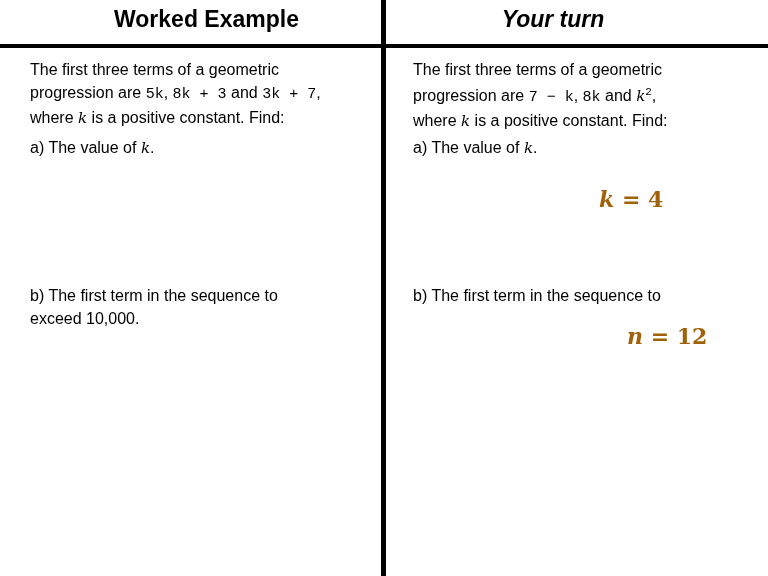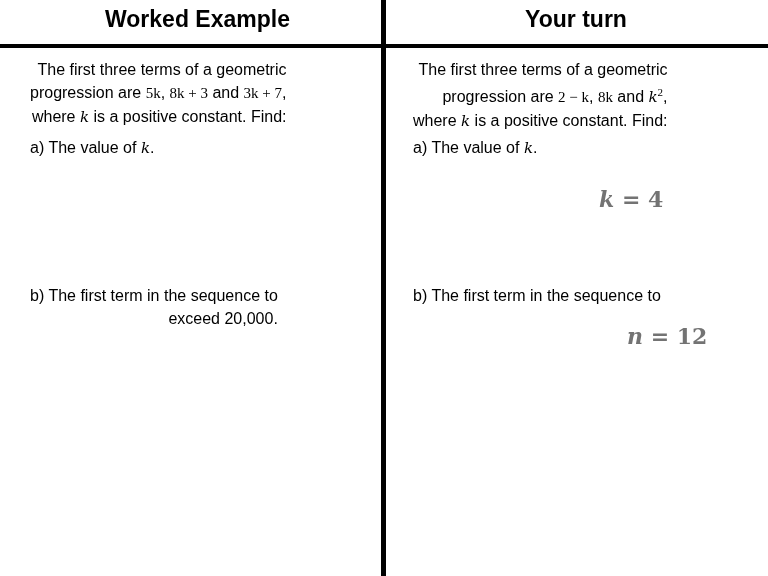--- a/index.html
+++ b/index.html
@@ -1,53 +1,53 @@
 <!DOCTYPE html>
 <html><head>
   <meta charset="utf-8">
   <style>
-    * { margin: 0; padding: 0; box-sizing: border-box; text-align: right; }
+    * { margin: 0; padding: 0; box-sizing: border-box; }
     html, body { width: 768px; height: 576px; background: #ffffff; overflow: hidden; }
     body { position: relative; font-family: "Liberation Sans", sans-serif; color: #000; }
     .vline { position: absolute; left: 381px; top: 0; width: 5px; height: 576px; background: #000; }
     .hline { position: absolute; left: 0; top: 44px; width: 768px; height: 4px; background: #000; }
     .head { position: absolute; top: 6px; font-weight: bold; font-size: 23px; text-align: center; }
-    .head.left { left: 7px; width: 381px; }
-    .head.right { left: 399px; width: 354px; }
+    .head.left { left: 16px; width: 381px; }
+    .head.right { left: 376px; width: 354px; font-style: italic; }
     .q { position: absolute; font-size: 16px; line-height: 23px; }
     .q.left { left: 30px; }
     .q.right { left: 413px; }
-    .m { font-family: Liberation Serif, serif; font-size: 15px; }
+    .m { font-family: Liberation Mono, monospace; font-size: 15px; }
     .mi { font-family: "DejaVu Serif", serif; font-style: italic; font-size: 15px; }
-    .ans { position: absolute; color: #737373; font-family: "DejaVu Serif", serif; font-weight: bold; font-size: 22px; }
+    .ans { position: absolute; color: #a16207; font-family: "DejaVu Serif", serif; font-weight: bold; font-size: 22px; }
     .ans .v { font-style: italic; }
   </style>
 </head>
 <body>
 
 <div class="vline"></div>
 <div class="hline"></div>
 
 <div class="head left">Worked Example</div>
 <div class="head right">Your turn</div>
 
 <div class="q left" style="top:58px;">
   <div>The first three terms of a geometric</div>
   <div><span>progression are </span><span class="m">5k</span><span>, </span><span class="m">8k + 3</span><span> and </span><span class="m">3k + 7</span><span>,</span></div>
   <div><span>where </span><span class="mi">k</span><span> is a positive constant. Find:</span></div>
 </div>
 <div class="q left" style="top:136px;"><span>a) The value of </span><span class="mi">k</span><span>.</span></div>
 <div class="q left" style="top:284px;">
   <div>b) The first term in the sequence to</div>
-  <div>exceed 20,000.</div>
+  <div>exceed 10,000.</div>
 </div>
 
 <div class="q right" style="top:58px;">
   <div>The first three terms of a geometric</div>
-  <div><span>progression are </span><span class="m">2 − k</span><span>, </span><span class="m">8k</span><span> and </span><span class="mi">k</span><sup class="m" style="font-size:11px;">2</sup><span>,</span></div>
+  <div><span>progression are </span><span class="m">7 − k</span><span>, </span><span class="m">8k</span><span> and </span><span class="mi">k</span><sup class="m" style="font-size:11px;">2</sup><span>,</span></div>
   <div><span>where </span><span class="mi">k</span><span> is a positive constant. Find:</span></div>
 </div>
 <div class="q right" style="top:136px;"><span>a) The value of </span><span class="mi">k</span><span>.</span></div>
 <div class="q right" style="top:284px;">
   <div>b) The first term in the sequence to</div>
 </div>
 
 <div class="ans" style="left:599px; top:186px;"><span class="v">k</span><span> = 4</span></div>
 <div class="ans" style="left:627px; top:323px;"><span class="v">n</span><span> = 12</span></div>
 

